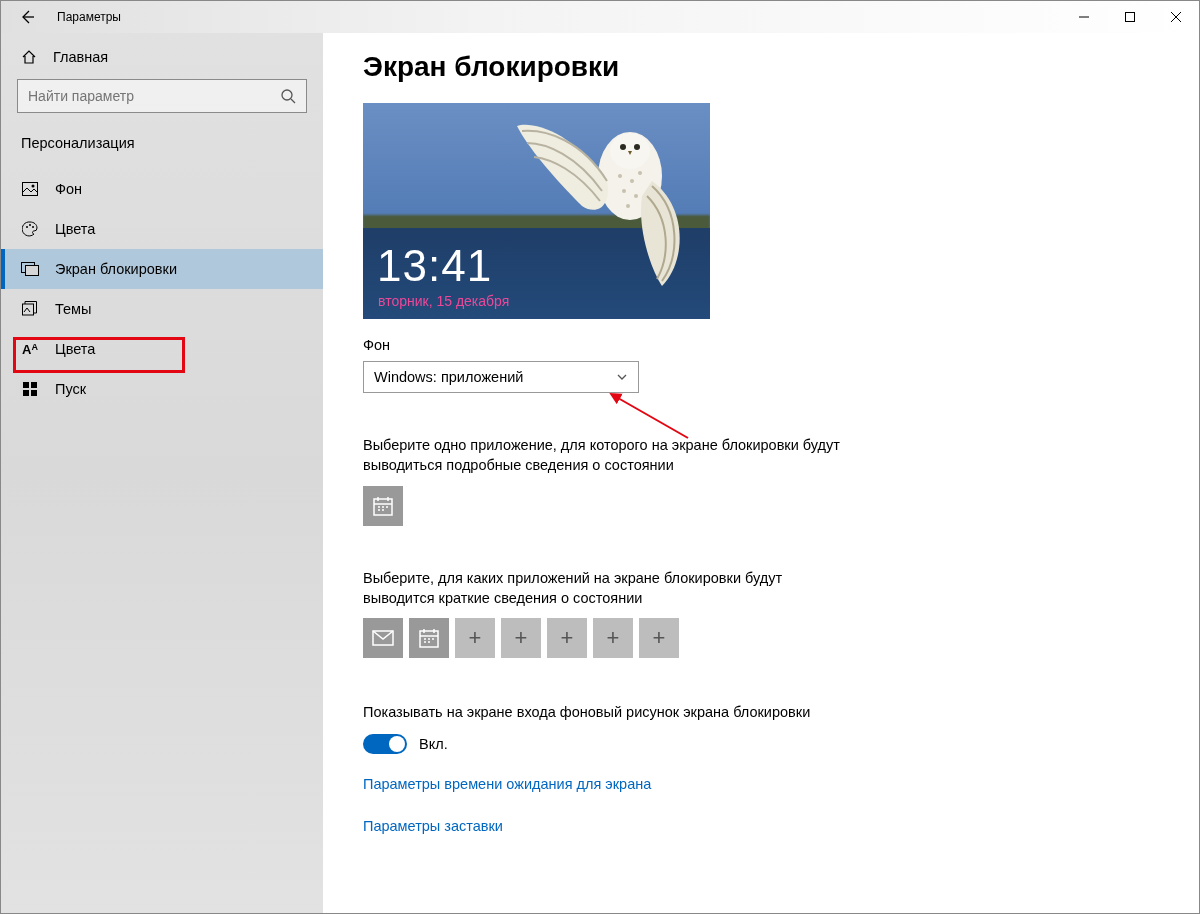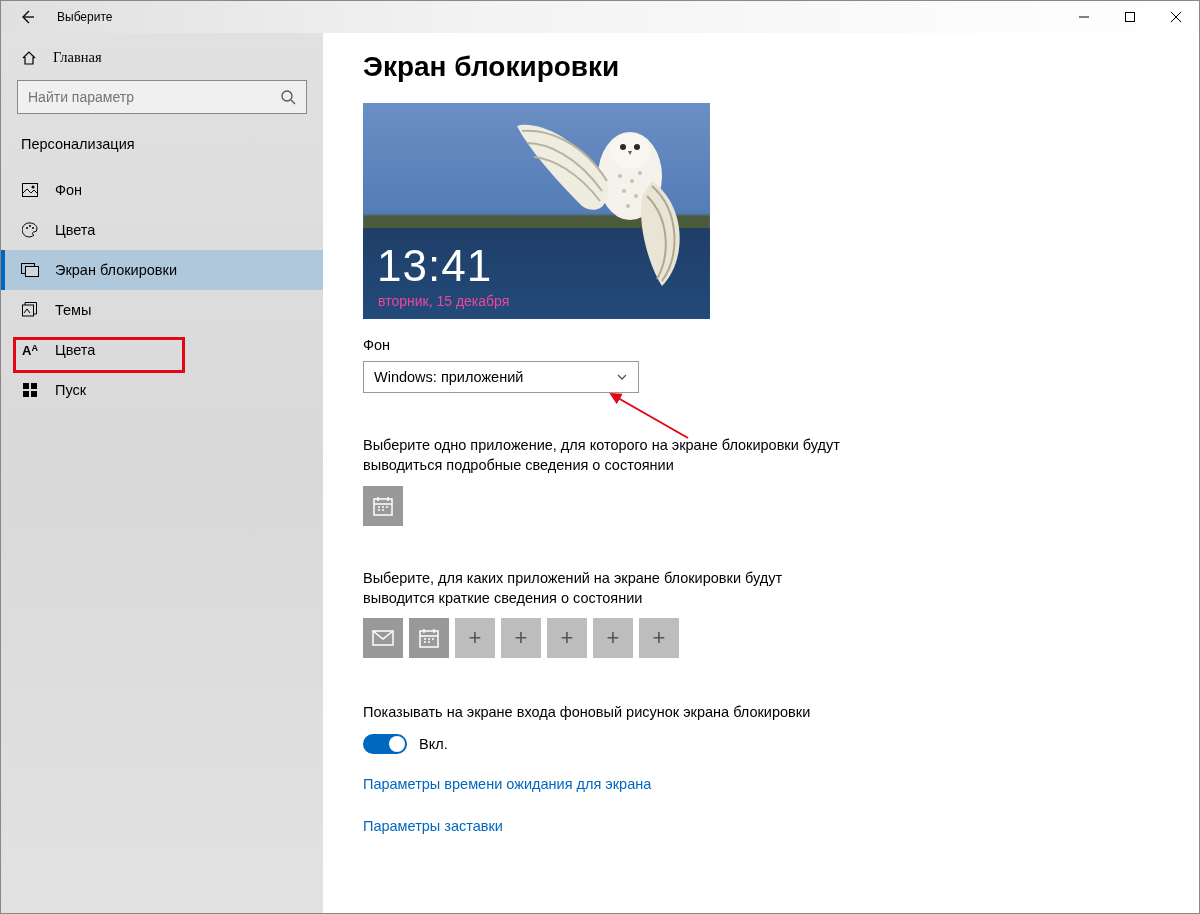--- a/index.html
+++ b/index.html
@@ -13,21 +13,21 @@
 .title-text { font-size: 12px; color: #000; }
 .win-controls { position: absolute; right: 0; top: 0; display: flex; }
 .win-btn { width: 46px; height: 32px; display:flex; align-items:center; justify-content:center; cursor:pointer; }
 
 
 .body { flex: 1; display: flex; overflow: hidden; }
 
 
 .sidebar { width: 322px; background: linear-gradient(to bottom,#e1e1e2,#d9d9da 50%,#e2e2e3); display:flex; flex-direction:column; padding-top: 8px; }
 .home-row { display:flex; align-items:center; gap:16px; padding: 8px 20px 14px 20px; cursor:pointer; }
-.home-row span { font-size: 14.5px; font-family: Liberation Serif, serif; }
+.home-row span { font-size: 14.5px; }
 .search-wrap { padding: 0 16px 18px 16px; }
 .search-box { height: 34px; border: 1px solid #8a8a8a; background: rgba(255,255,255,0.5); display:flex; align-items:center; padding: 0 10px; }
 .search-box input { flex:1; border:none; background:transparent; outline:none; font-size: 14px; color:#555; }
 .search-box .sicon { color:#555; }
 .section-title { padding: 4px 20px 18px 20px; font-size: 14.5px; font-weight: 400; }
 .nav-list { display:flex; flex-direction:column; }
 .nav-item { display:flex; align-items:center; gap:16px; padding: 12px 20px; cursor:pointer; font-size: 14.5px; color:#000; }
 .nav-item .icon-slot { width: 18px; display:flex; justify-content:center; }
 .nav-item.active { background: rgba(0,120,215,0.20); border-left: 4px solid #0067c0; padding-left: 16px; }
 .nav-highlight { position:absolute; border: 3px solid #e30613; pointer-events:none; }
@@ -72,21 +72,21 @@
 <div class="window">
 
   <div class="titlebar">
     <div class="titlebar-left">
       <div class="back-btn">
         <svg width="16" height="16" viewBox="0 0 16 16">
             <path d="M10 2 L4 8 L10 14" stroke="#000" stroke-width="1.3" fill="none"></path>
             <path d="M4 8 H15" stroke="#000" stroke-width="1.3"></path>
           </svg>
       </div>
-      <span class="title-text">Выберите</span>
+      <span class="title-text">Параметры</span>
     </div>
     <div class="win-controls">
       <div class="win-btn">
         <svg width="10" height="10">
             <path d="M0 5 H10" stroke="#000" stroke-width="1"></path>
           </svg>
       </div>
       <div class="win-btn">
         <svg width="10" height="10">
             <rect x="0.5" y="0.5" width="9" height="9" stroke="#000" fill="none" stroke-width="1"></rect>

